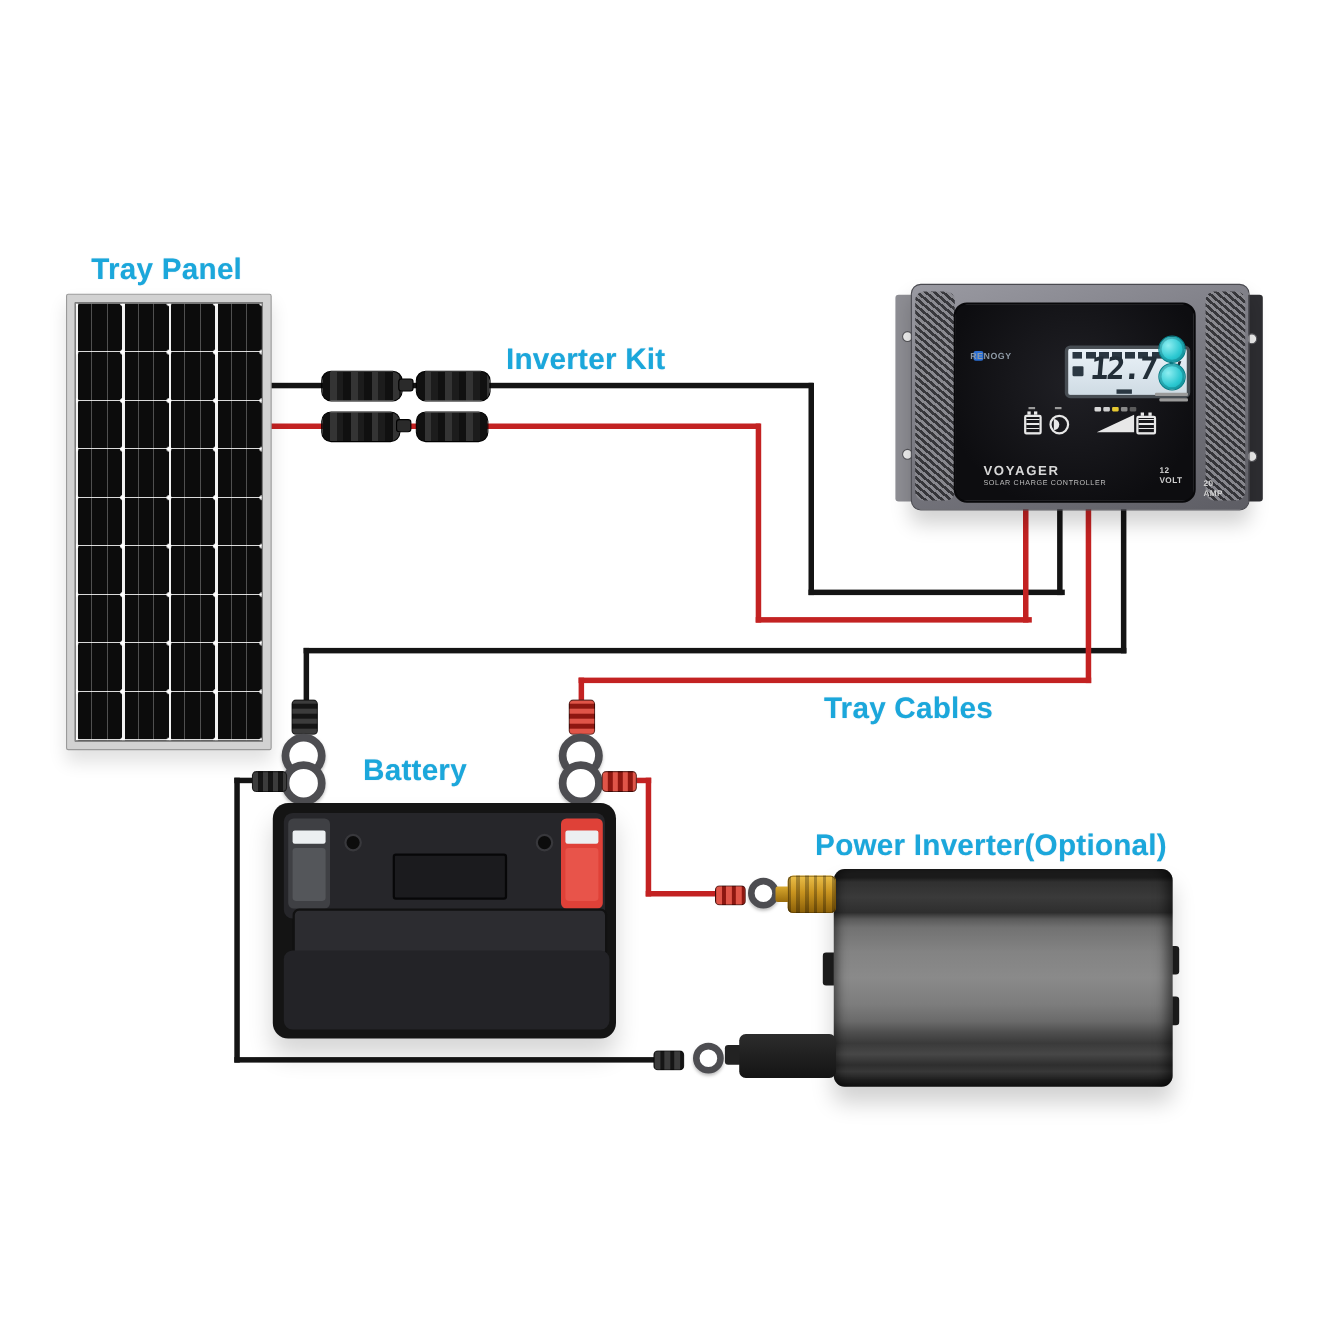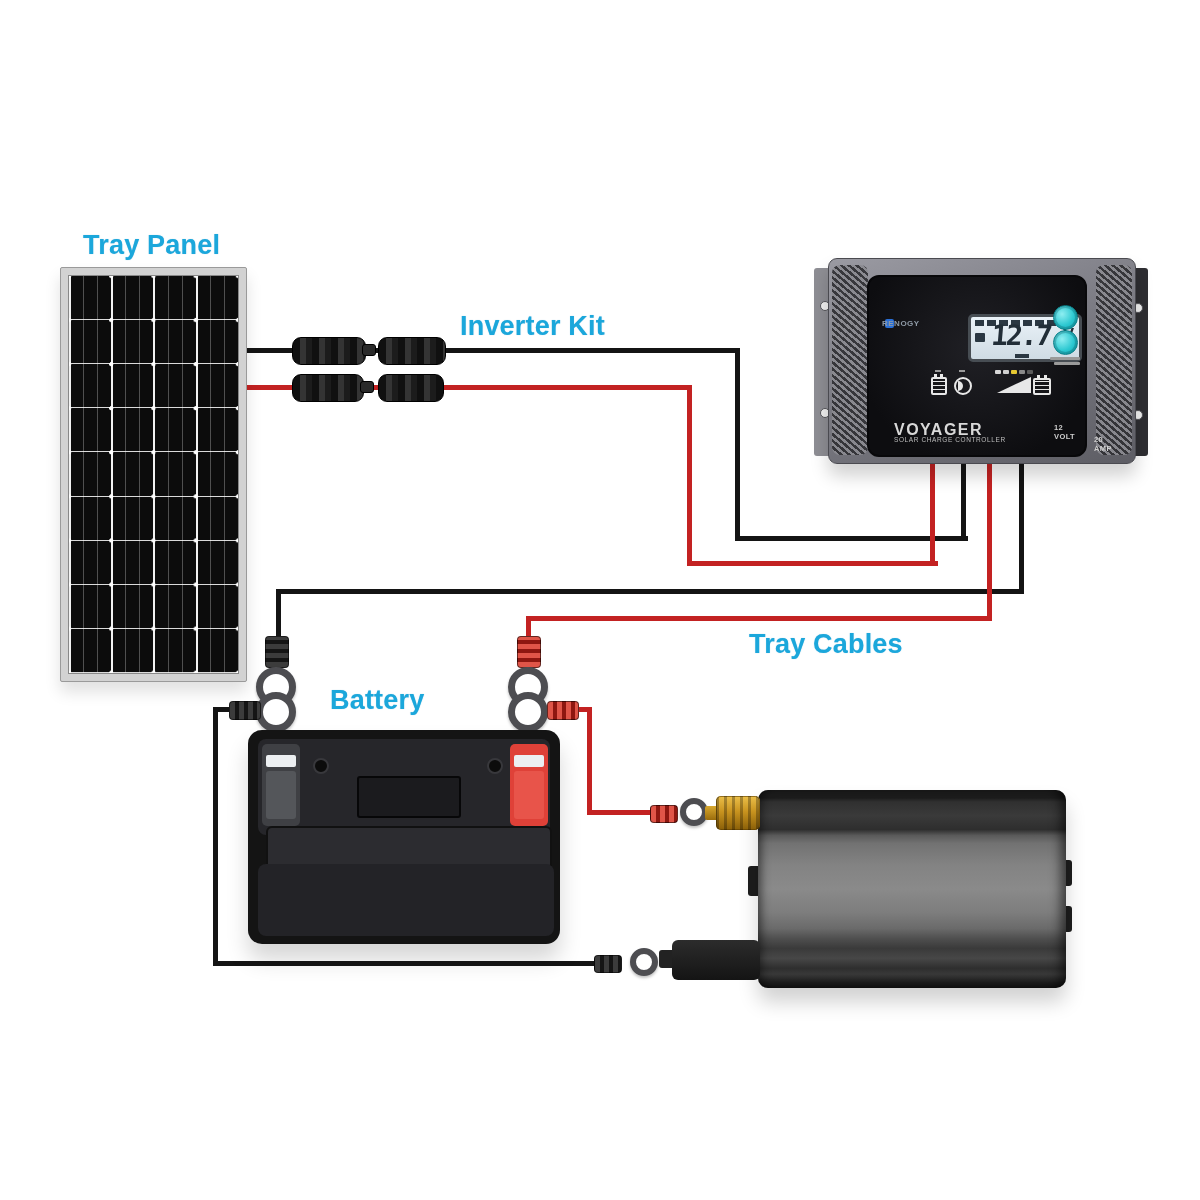--- a/index.html
+++ b/index.html
@@ -67,21 +67,21 @@
   .cc-batt{position:absolute;border:2px solid #e8e8e8;border-radius:2px;background:
            repeating-linear-gradient(0deg,#17171a 0 3px,#e8e8e8 3px 4px);}
   .cc-nub{position:absolute;top:-5px;width:3px;height:3px;background:#e8e8e8;}
   .cc-load{position:absolute;width:14px;height:14px;border:2px solid #e8e8e8;border-radius:50%;}
   .cc-load i{position:absolute;left:2px;top:2px;width:5px;height:10px;background:#e8e8e8;
              border-radius:0 10px 10px 0;}
   .cc-led{position:absolute;width:6px;height:4px;border-radius:1px;}
   .cc-ramp{position:absolute;width:0;height:0;border-left:34px solid transparent;
            border-bottom:16px solid #e8e8e8;}
   .cc-dash{position:absolute;width:6px;height:2px;background:#9a9a9a;}
-  .cc-model{position:absolute;font-size:16px;font-weight:bold;color:#d8d8d8;letter-spacing:1.5px;}
+  .cc-model{position:absolute;font-size:12px;font-weight:bold;color:#d8d8d8;letter-spacing:1.5px;}
   .cc-sub{position:absolute;font-size:6.5px;color:#bdbdbd;letter-spacing:.6px;}
   .cc-rate{position:absolute;font-size:7.5px;font-weight:bold;color:#cfcfcf;letter-spacing:.4px;}
   
   .bat-body{position:absolute;left:248px;top:730px;width:312px;height:214px;background:#141414;
             border-radius:14px;box-shadow:0 16px 22px rgba(0,0,0,.16);}
   .bat-top{position:absolute;left:10px;top:9px;width:292px;height:96px;background:#26262a;border-radius:8px;}
   .bat-term{position:absolute;top:14px;width:38px;height:82px;border-radius:5px;}
   .bat-neg{left:14px;background:#3f4044;}
   .bat-pos{right:12px;background:var(--battery-positive-terminal,#df4138);}
   .bat-stripe{position:absolute;left:4px;top:11px;width:30px;height:12px;background:#eceff1;border-radius:2px;}
@@ -247,14 +247,15 @@
   <div class="inv-gold-body">
       <i></i>
     </div>
   <div class="inv-blk-tip"></div>
   <div class="inv-blk-body"></div>
 
   <div class="lbl" style="left:83px;top:230px;">Tray Panel</div>
   <div class="lbl" style="left:460px;top:311px;">Inverter Kit</div>
   <div class="lbl" style="left:749px;top:629px;">Tray Cables</div>
   <div class="lbl" style="left:330px;top:685px;">Battery</div>
+  <div class="lbl" style="left:741px;top:753px;">Power Inverter(Optional)</div>
 
 </div>
 
 </body></html>

